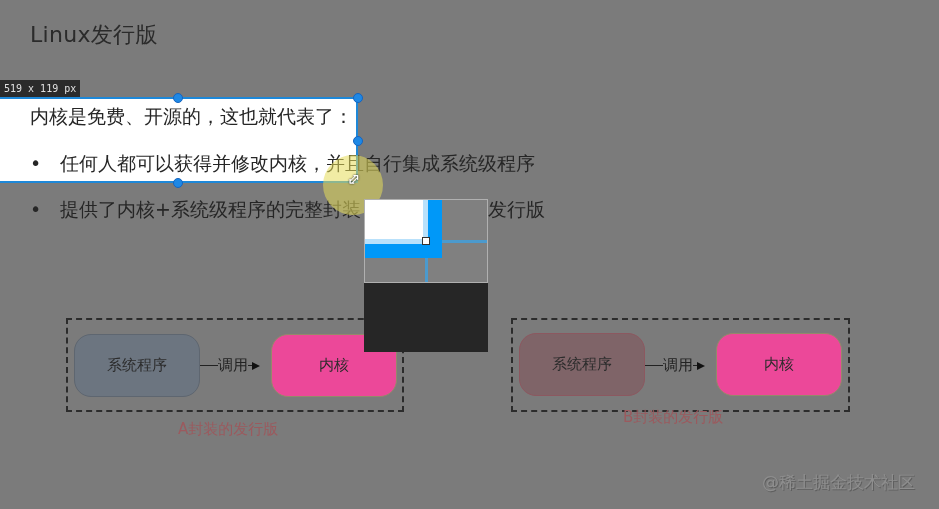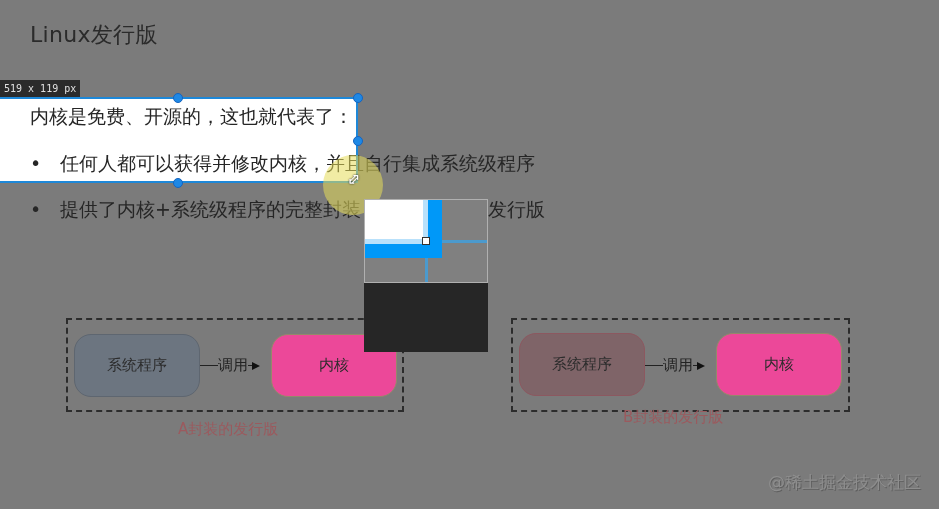--- a/index.html
+++ b/index.html
@@ -33,21 +33,21 @@
   
   .dash-box { border:2px dashed #2c2c2c; box-sizing:border-box; }
   .node { border-radius:17px; box-sizing:border-box; display:flex; align-items:center; justify-content:center; font-size:15px; color:#2c2c2c; }
   .node-blue { background:#6c7580; border:1px solid #5e6670; }
   .node-tan  { background:#ec4899; border:1px solid #94896a; }
   .node-red  { background:#7f6468; border:1px solid #8c5860; }
   .arrow { display:flex; align-items:center; font-size:15px; color:#222; }
   .arrow .ln { height:1.5px; background:#222; }
   .arrow .head { width:0; height:0; border-top:4px solid transparent; border-bottom:4px solid transparent; border-left:8px solid #111; }
   .caption { font-size:15px; color:#9b5a5e; }
-  .watermark { right:18px; top:471px; font-size:17px; color:#8e8e8e; text-shadow:1px 1px 0 #5f5f5f; }
+  .watermark { right:24px; top:471px; font-size:17px; color:#8e8e8e; text-shadow:1px 1px 0 #5f5f5f; }
 </style>
 </head>
 <body>
 
 <div class="abs title">Linux发行版</div>
 
 <div class="abs line" style="left:30px;top:104px;">内核是免费、开源的，这也就代表了：</div>
 <div class="abs line" style="left:30px;top:151px;">
   <span class="bullet-dot">•</span><span>任何人都可以获得并修改内核，并且自行集成系统级程序</span>
 </div>

